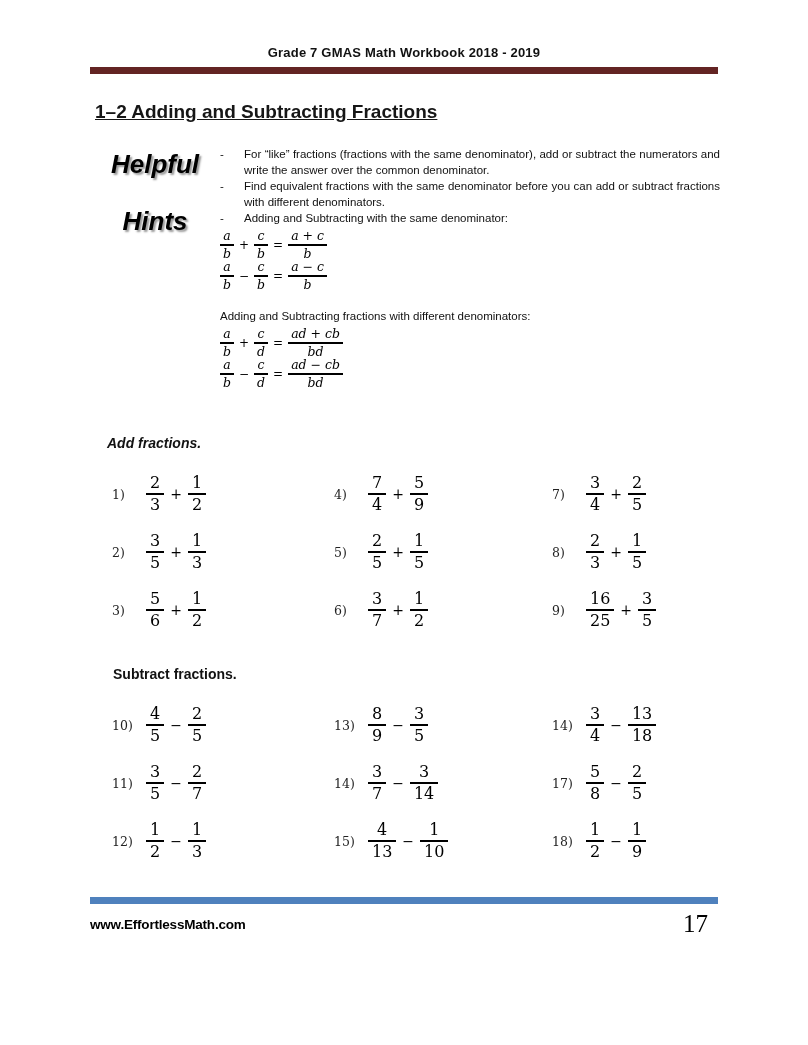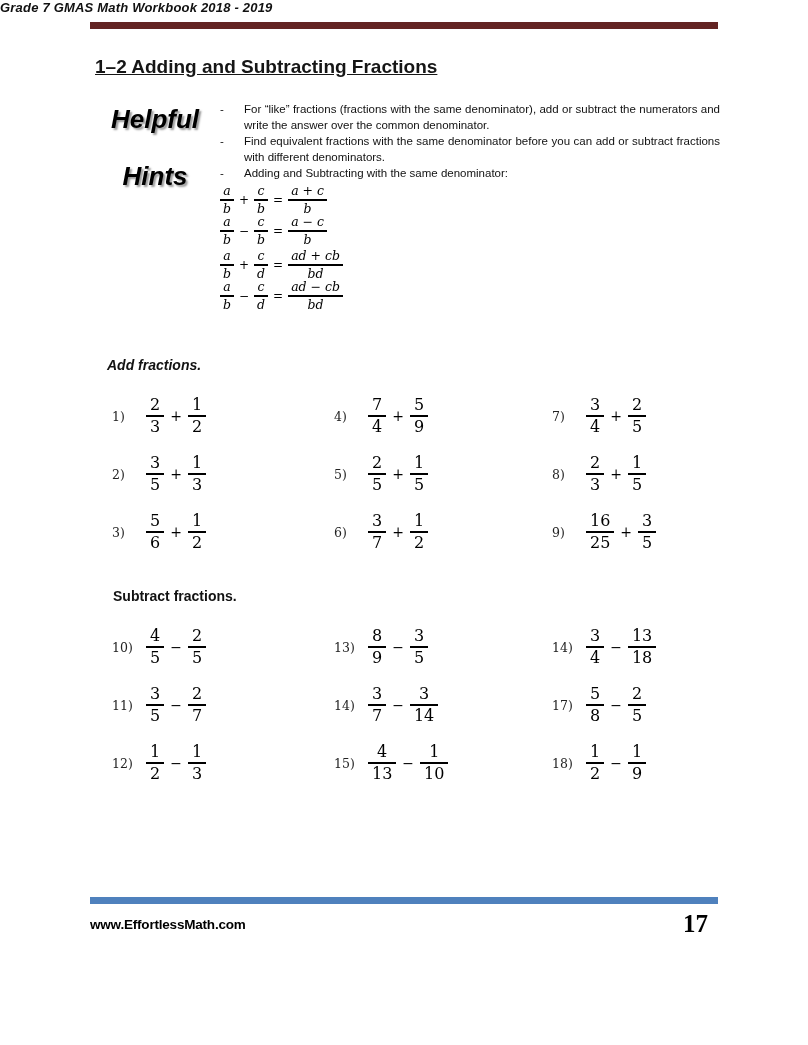--- a/index.html
+++ b/index.html
@@ -4,22 +4,22 @@
 <style>
   * { margin:0; padding:0; box-sizing:border-box; }
   html,body { background:#e8e8e8; }
   .page {
     width:808px; height:1045px; margin:0 auto; background:#ffffff;
     position:relative; font-family:"Liberation Sans", sans-serif; color:#000;
     overflow:hidden;
   }
   
   .header-title {
-    text-align:left; font-size:13px; font-weight:bold;
-    letter-spacing:0.2px; color:#111;font-style:italic;
+    padding-top:45px; text-align:center; font-size:13px; font-weight:bold;
+    letter-spacing:0.2px; color:#111;
   }
   .header-rule { margin:7px 90px 0 90px; height:7px; }
 
   
   .section-title {
     margin:27px 90px 0 95px; font-size:19px; font-weight:bold; color:#161616;text-decoration:underline;
   }
 
   
   .hints-row { display:flex; margin:23px 88px 0 95px; }
@@ -61,21 +61,21 @@
   .problem .pnum { font-size:12.5px; min-width:26px; margin-right:8px; color:#222; }
   .problem .op { margin:0 6px; font-size:14px; }
   .problem .frac .num { padding:0 4px 1px 4px; }
   .problem .frac .den { border-top:2.4px solid #000; padding:1px 4px 0 4px; }
 
   
   .footer { position:absolute; top:897px; left:90px; right:90px; }
   .footer-rule { height:7px; }
   .footer-row { display:flex; justify-content:space-between; align-items:center; margin-top:6px; }
   .website { font-size:13.5px; font-weight:bold; letter-spacing:-0.2px; color:#000; }
-  .page-num { font-family:"Liberation Serif", serif; font-size:25px; color:#000; margin-right:10px;font-weight:bold; }
+  .page-num { font-family:"Liberation Serif", serif; font-size:25px; color:#000; margin-right:10px; }
 </style>
 </head>
 <body>
 
 <div class="page">
 
   <div class="header-title">Grade 7 GMAS Math Workbook 2018 - 2019</div>
   <div class="header-rule" id="header-rule" style="background: rgb(99, 36, 35);"></div>
 
   <h1 class="section-title">1–2 Adding and Subtracting Fractions</h1>
@@ -127,20 +127,21 @@
               <span class="num">c</span>
               <span class="den">b</span>
             </span>
             <span class="eq">=</span>
             <span class="frac">
               <span class="num">a − c</span>
               <span class="den">b</span>
             </span>
           </div>
         </div>
+      <div class="diff-label">Adding and Subtracting fractions with different denominators:</div>
       <div class="formula-block" id="formulas-diff">
           <div class="formula">
             <span class="frac">
               <span class="num">a</span>
               <span class="den">b</span>
             </span>
             <span class="op">+</span>
             <span class="frac">
               <span class="num">c</span>
               <span class="den">d</span>

